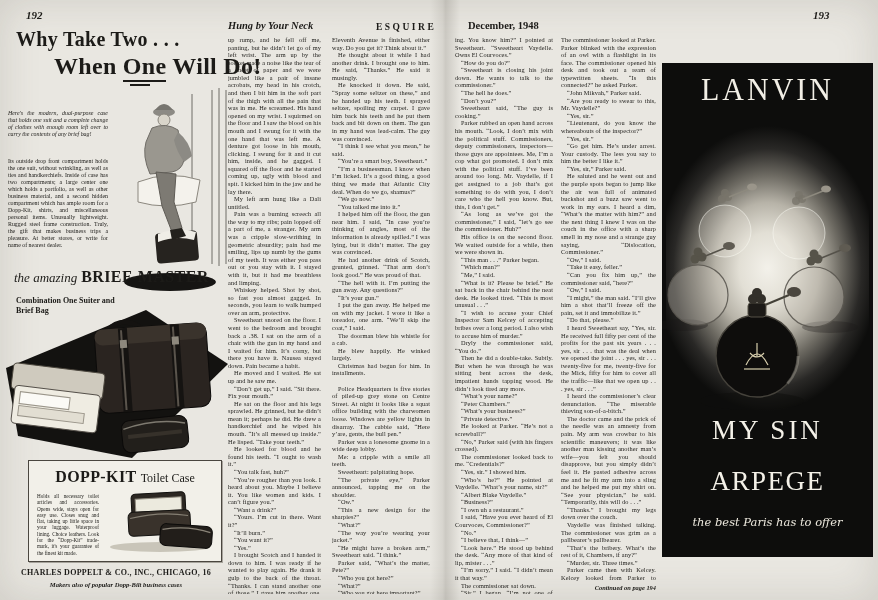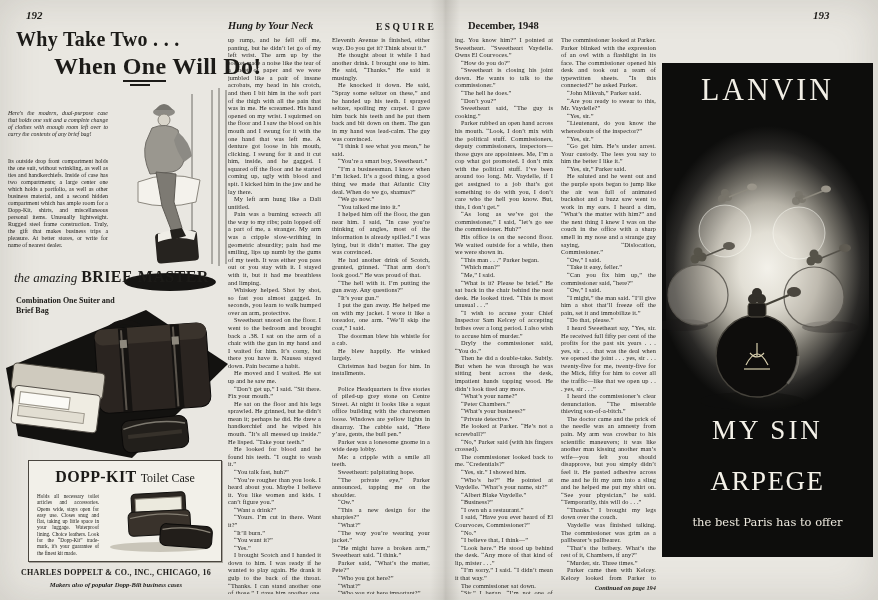--- a/index.html
+++ b/index.html
@@ -54,21 +54,21 @@
   
   .lanvin{position:absolute;left:662px;top:63px;width:211px;height:494px;background:#0d0d0c;overflow:hidden;}
   .lanvin-brand{position:absolute;top:10px;left:0;width:100%;text-align:center;color:#f2efe6;
     font-size:30px;letter-spacing:3px;transform:scaleY(1.04);}
   .glow{position:absolute;left:4px;top:62px;width:203px;height:326px;
     background:radial-gradient(ellipse 58% 46% at 50% 44%,#f3f1ea 0%,#e2dfd5 24%,#b7b3a8 44%,#6e6b63 62%,#292826 80%,#0d0d0c 95%);}
   .bottles{position:absolute;left:0;top:50px;}
   .mysin{position:absolute;top:352px;left:0;width:100%;text-align:center;color:#f4f1e8;font-size:27px;letter-spacing:3px;}
   .arpege{position:absolute;top:403px;left:0;width:100%;text-align:center;color:#f4f1e8;font-size:27px;letter-spacing:1.5px;}
   .lanvin-tag{position:absolute;top:452px;left:0;width:100%;text-align:center;color:#eeeadf;
-    font-size:11.5px;font-family:"DejaVu Serif",serif;}
+    font-size:11.5px;font-style:italic;font-family:"DejaVu Serif",serif;}
 </style>
 </head>
 <body>
 
 <div class="spread">
 
   <div class="folio folio-left">192</div>
   <div class="running-title">Hung by Your Neck</div>
   <div class="esquire">ESQUIRE</div>
   <div class="issue-date">December, 1948</div>

